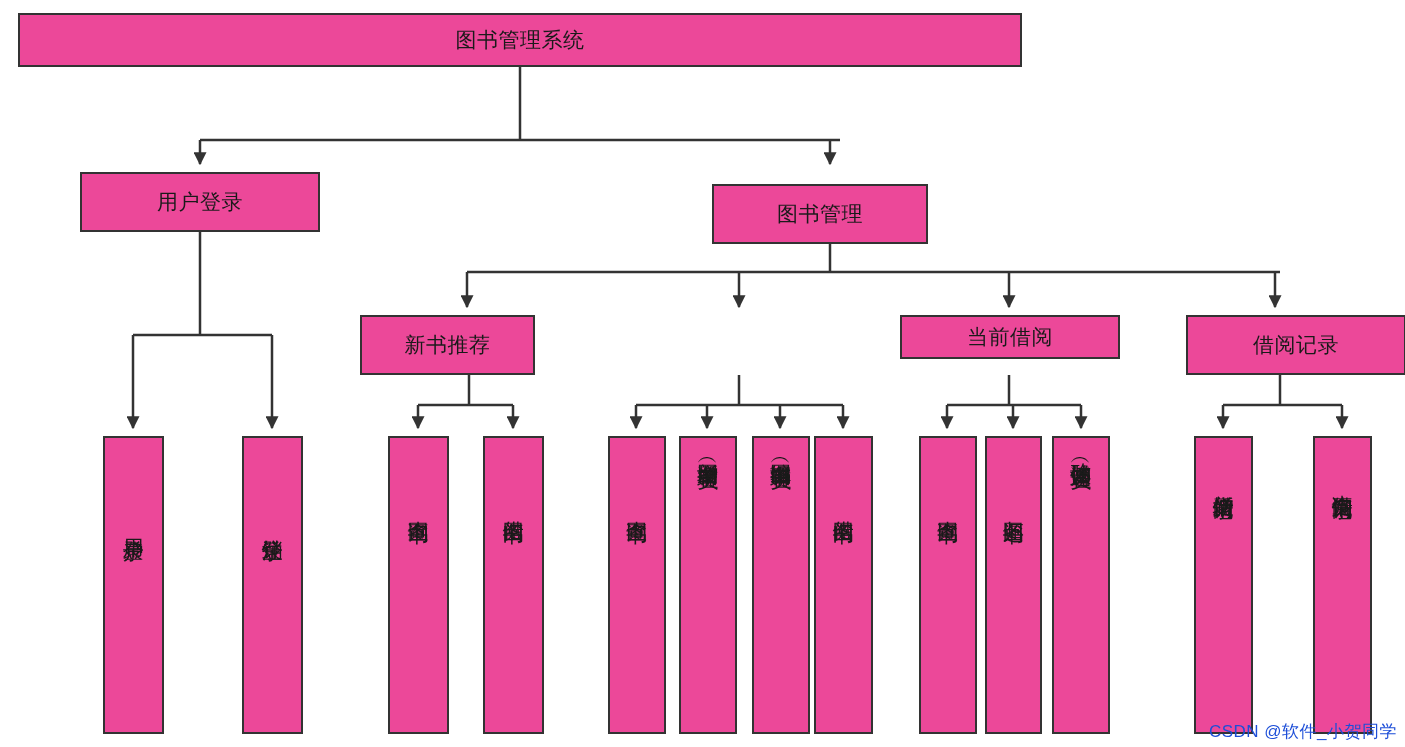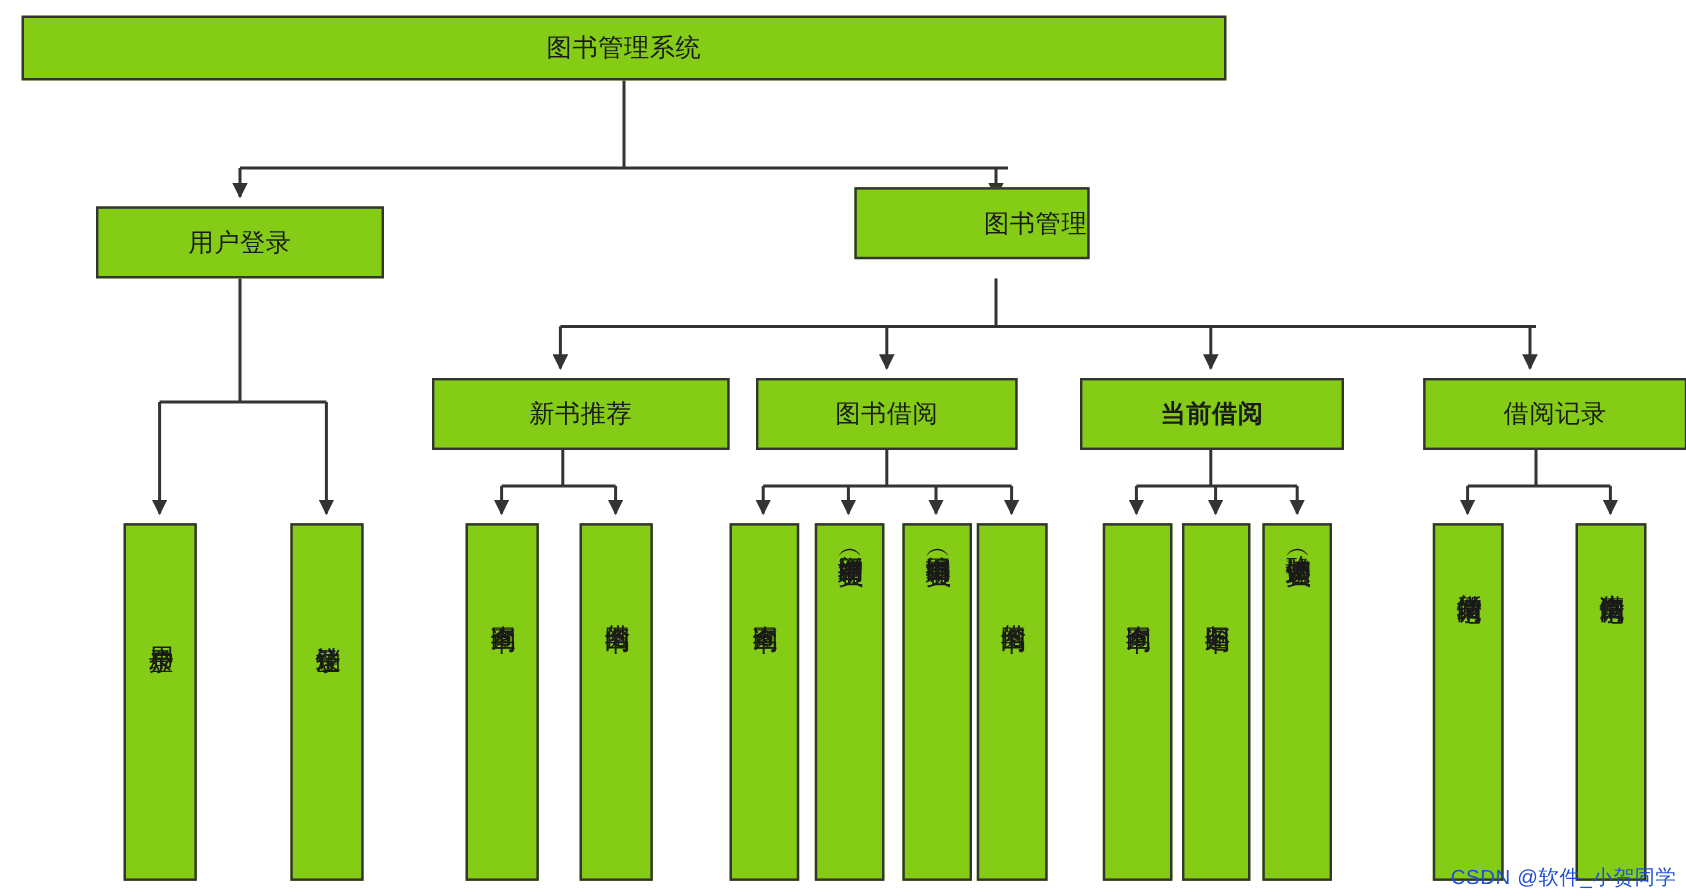--- a/index.html
+++ b/index.html
@@ -23,21 +23,21 @@
     left: 0;
     top: 0;
     width: 1405px;
     height: 747px;
     pointer-events: none;
   }
   .node {
     position: absolute;
     box-sizing: border-box;
     border: 2.5px solid #333333;
-    background: #84cc16;
+    background: #ec4899;
     display: flex;
     align-items: center;
     justify-content: center;
     color: #1a1a1a;
   }
   .node.h {
     font-size: 21px;
     letter-spacing: 0.5px;
   }
   .node.leaf {
@@ -120,33 +120,30 @@
   </svg>
 
   <div class="node h" style="left:18px; top:13px; width:1004px; height:54px;">
     <span>图书管理系统</span>
   </div>
 
   <div class="node h" style="left:80px; top:172px; width:240px; height:60px;">
     <span>用户登录</span>
   </div>
 
-  <div class="node h" style="left:712px; top:156px; width:196px; height:60px;justify-content:flex-end;">
+  <div class="node h" style="left:712px; top:184px; width:216px; height:60px;">
     <span>图书管理</span>
   </div>
 
-  <div class="node h" style="left:360px; top:315px; width:248px; height:60px;">
+  <div class="node h" style="left:360px; top:315px; width:175px; height:60px;">
     <span>新书推荐</span>
   </div>
 
-  <div class="node h" style="left:630px; top:315px; width:218px; height:60px;">
-    <span>图书借阅</span>
-  </div>
-
-  <div class="node h" style="left:900px; top:315px; width:220px; height:60px;font-weight:bold;">
+
+  <div class="node h" style="left:900px; top:315px; width:220px; height:44px;">
     <span>当前借阅</span>
   </div>
 
   <div class="node h" style="left:1170px; top:315px; width:220px; height:60px;margin-left:16px;">
     <span>借阅记录</span>
   </div>
 
   <div class="node leaf" style="left:103px; top:436px; width:61px; height:298px; padding-top:84px;">
     <span class="vtext">用户登录</span>
   </div>

